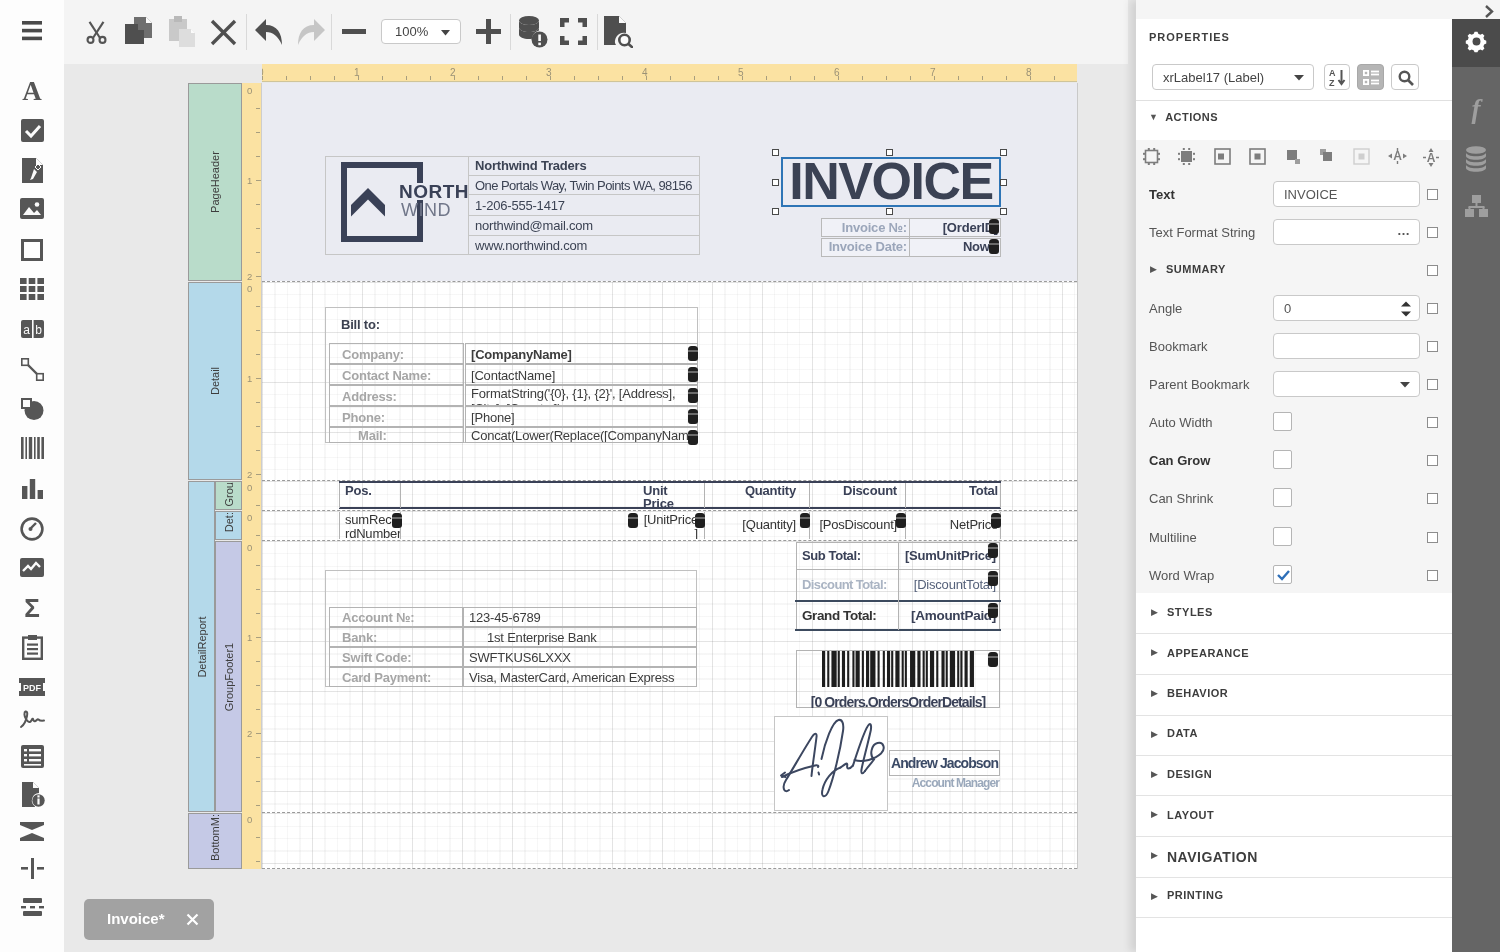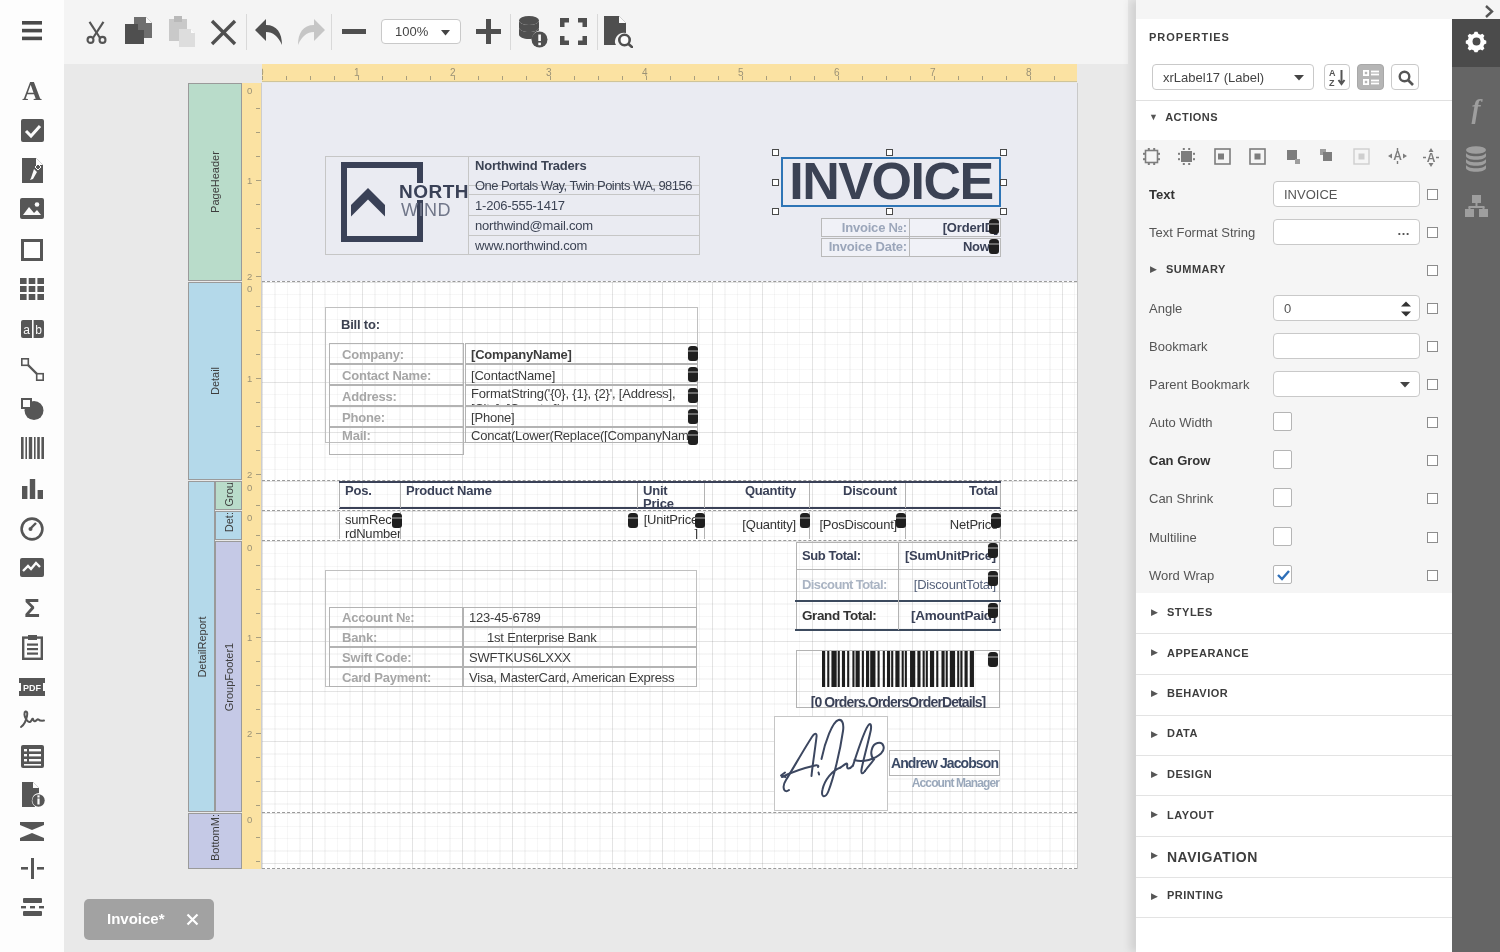--- a/index.html
+++ b/index.html
@@ -416,21 +416,21 @@
       <div class="bline" style="top:729px"></div>
       <div class="bline" style="top:785px"></div>
       <div class="abs" style="left:63px;top:73px;width:375px;height:99px;border:1px solid #c6c6c6"></div>
       <svg class="abs" style="left:79px;top:79px" width="90" height="81" viewBox="0 0 90 81">
 <rect x="3" y="3" width="76" height="74" fill="none" stroke="#3a4157" stroke-width="6"></rect>
 <path d="M27 26 L44 43 L44 54.5 L27 37.5 L10 54.5 L10 43 Z" fill="#3a4157"></path>
 </svg>
       <div class="abs" style="left:137px;top:100px;font-size:19px;font-weight:bold;color:#3a4157;background:#eaebf2;letter-spacing:0.5px;line-height:17px">NORTH</div>
       <div class="abs" style="left:139px;top:119px;font-size:18px;color:#707689;letter-spacing:0.5px;line-height:17px">WIND</div>
       <div class="abs" style="left:206px;top:73px;width:232px;height:99px;border:1px solid #c6c6c6"></div>
-      <div class="cell" style="left:207px;top:73px;width:230px;height:30px;border-bottom:1px solid #c6c6c6;color:#3c4354;font-weight:bold;line-height:20px;padding-left:6px;white-space:nowrap">Northwind Traders</div>
+      <div class="cell" style="left:207px;top:73px;width:230px;height:20px;border-bottom:1px solid #c6c6c6;color:#3c4354;font-weight:bold;line-height:20px;padding-left:6px;white-space:nowrap">Northwind Traders</div>
       <div class="cell" style="left:207px;top:93px;width:230px;height:19px;border-bottom:1px solid #c6c6c6;color:#3c4354;font-weight:normal;line-height:19px;padding-left:6px;white-space:nowrap"><span style="letter-spacing:-0.55px">One Portals Way, Twin Points WA, 98156</span></div>
       <div class="cell" style="left:207px;top:112px;width:230px;height:21px;border-bottom:1px solid #c6c6c6;color:#3c4354;font-weight:normal;line-height:21px;padding-left:6px;white-space:nowrap">1-206-555-1417</div>
       <div class="cell" style="left:207px;top:133px;width:230px;height:20px;border-bottom:1px solid #c6c6c6;color:#3c4354;font-weight:normal;line-height:20px;padding-left:6px;white-space:nowrap">northwind@mail.com</div>
       <div class="cell" style="left:207px;top:153px;width:230px;height:19px;color:#3c4354;font-weight:normal;line-height:19px;padding-left:6px;white-space:nowrap">www.northwind.com</div>
       <div class="abs" style="left:519px;top:74px;width:220px;height:50px;border:2px solid #2e75b6;text-align:center;font-size:52px;font-weight:bold;color:#3b4254;line-height:45px;letter-spacing:-1.5px;overflow:hidden">INVOICE</div>
       <div class="abs" style="left:510px;top:66px;width:7px;height:7px;background:#fff;border:1px solid #4a4a4a"></div>
       <div class="abs" style="left:510px;top:96px;width:7px;height:7px;background:#fff;border:1px solid #4a4a4a"></div>
       <div class="abs" style="left:510px;top:125px;width:7px;height:7px;background:#fff;border:1px solid #4a4a4a"></div>
       <div class="abs" style="left:624px;top:66px;width:7px;height:7px;background:#fff;border:1px solid #4a4a4a"></div>
       <div class="abs" style="left:624px;top:125px;width:7px;height:7px;background:#fff;border:1px solid #4a4a4a"></div>
@@ -455,28 +455,27 @@
       <div class="cell" style="left:203px;top:281px;width:233px;height:21px;line-height:21px;border:1px solid #b3b3b3;color:#3c3c3c;font-weight:normal;padding-left:5px">[ContactName]</div>
       <div class="glyph" style="left:426px;top:284px"></div>
       <div class="cell" style="left:67px;top:302px;width:135px;height:21px;line-height:21px;border:1px solid #b3b3b3;font-weight:bold;color:#a6a6a6;padding-left:12px">Address:</div>
       <div class="cell" style="left:203px;top:302px;width:233px;height:21px;border:1px solid #b3b3b3;color:#3c3c3c;padding-left:5px">
         <div style="line-height:14.5px;padding-top:1px">FormatString('{0}, {1}, {2}', [Address],<br>[City], [Country])</div>
       </div>
       <div class="glyph" style="left:426px;top:305px"></div>
       <div class="cell" style="left:67px;top:323px;width:135px;height:21px;line-height:21px;border:1px solid #b3b3b3;font-weight:bold;color:#a6a6a6;padding-left:12px">Phone:</div>
       <div class="cell" style="left:203px;top:323px;width:233px;height:21px;line-height:21px;border:1px solid #b3b3b3;color:#3c3c3c;font-weight:normal;padding-left:5px">[Phone]</div>
       <div class="glyph" style="left:426px;top:326px"></div>
-      <div class="cell" style="left:67px;top:344px;width:135px;height:28px;line-height:16px;border:1px solid #b3b3b3;font-weight:bold;color:#a6a6a6;padding-left:12px">Mail:</div>
+      <div class="cell" style="left:67px;top:344px;width:135px;height:16px;line-height:16px;border:1px solid #b3b3b3;font-weight:bold;color:#a6a6a6;padding-left:28px">Mail:</div>
       <div class="cell" style="left:203px;top:344px;width:233px;height:16px;border:1px solid #b3b3b3;color:#3c3c3c;padding-left:5px">
         <div style="line-height:14.5px;padding-top:1px">Concat(Lower(Replace([CompanyName],<br>' ', '')), [Domain])</div>
       </div>
       <div class="glyph" style="left:426px;top:347px"></div>
       <div class="abs" style="left:77px;top:398px;width:662px;height:28px;border-top:2px solid #3a4157;border-bottom:2px solid #3a4157"></div>
       <div class="cell" style="left:77px;top:400px;width:62px;height:25px;border-right:1px solid #b3b3b3;border-left:1px solid #b3b3b3;font-weight:bold;color:#3a4157;text-align:left;padding-left:5px;line-height:13px;padding-top:1px">Pos.</div>
-      <div class="cell" style="left:139px;top:400px;width:237px;height:25px;border-right:1px solid #b3b3b3;font-weight:bold;color:#3a4157;text-align:left;padding-left:5px;line-height:13px;padding-top:1px">Product Name</div>
       <div class="cell" style="left:376px;top:400px;width:67px;height:25px;border-right:1px solid #b3b3b3;font-weight:bold;color:#3a4157;text-align:left;padding-left:5px;line-height:13px;padding-top:1px">Unit<br>Price</div>
       <div class="cell" style="left:443px;top:400px;width:105px;height:25px;border-right:1px solid #b3b3b3;font-weight:bold;color:#3a4157;text-align:right;padding-right:13px;line-height:13px;padding-top:1px">Quantity</div>
       <div class="cell" style="left:548px;top:400px;width:96px;height:25px;border-right:1px solid #b3b3b3;font-weight:bold;color:#3a4157;text-align:right;padding-right:8px;line-height:13px;padding-top:1px">Discount</div>
       <div class="cell" style="left:644px;top:400px;width:95px;height:25px;border-right:1px solid #b3b3b3;font-weight:bold;color:#3a4157;text-align:right;padding-right:2px;line-height:13px;padding-top:1px">Total</div>
       <div class="cell" style="left:77px;top:429px;width:62px;height:27px;border-right:1px solid #b3b3b3;border-left:1px solid #b3b3b3;color:#333;text-align:left;padding-left:5px;line-height:14px;padding-top:1px">sumReco rdNumber</div>
       <div class="cell" style="left:376px;top:429px;width:67px;height:27px;border-right:1px solid #b3b3b3;color:#333;text-align:right;padding-right:6px;line-height:14px;padding-top:1px">[UnitPrice ]</div>
       <div class="cell" style="left:443px;top:429px;width:105px;height:27px;border-right:1px solid #b3b3b3;color:#333;text-align:right;padding-right:13px;line-height:24px;padding-top:1px">[Quantity]</div>
       <div class="cell" style="left:548px;top:429px;width:96px;height:27px;border-right:1px solid #b3b3b3;color:#333;text-align:right;padding-right:8px;line-height:24px;padding-top:1px">[PosDiscount]</div>
       <div class="cell" style="left:644px;top:429px;width:95px;height:27px;border-right:1px solid #b3b3b3;color:#333;text-align:right;padding-right:2px;line-height:24px;padding-top:1px">NetPrice</div>
       <div class="glyph" style="left:130px;top:430px"></div>

